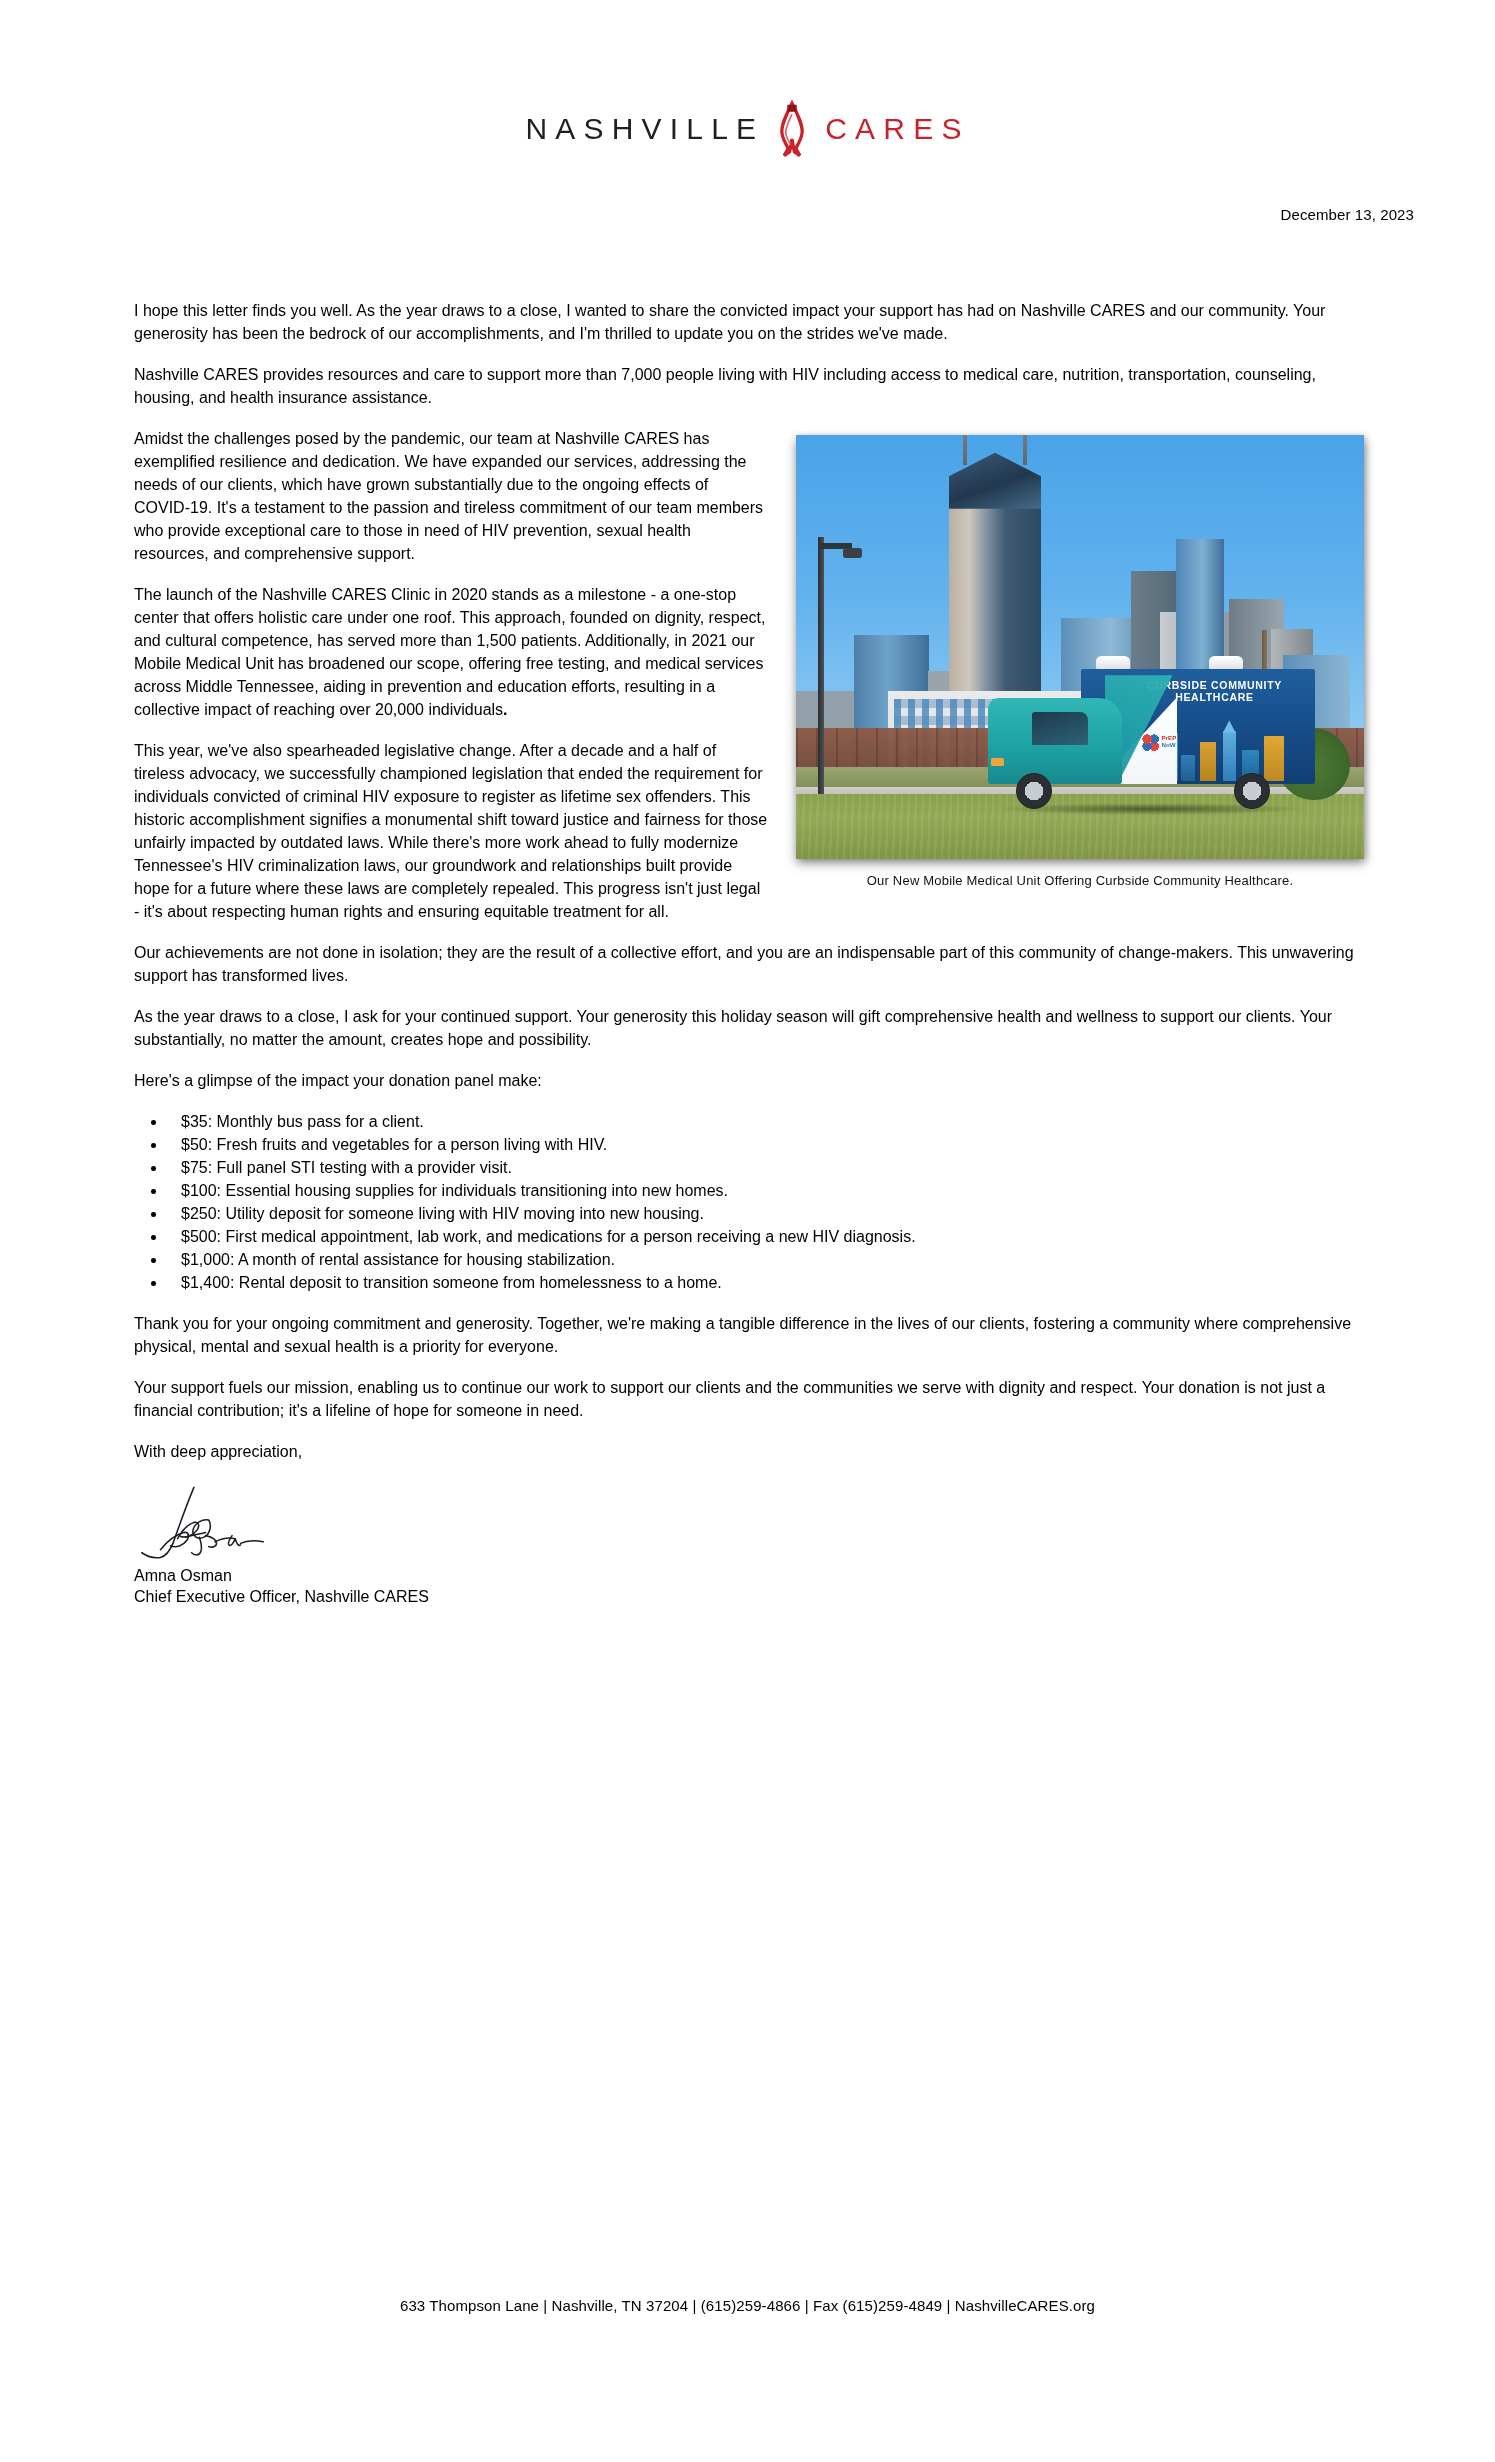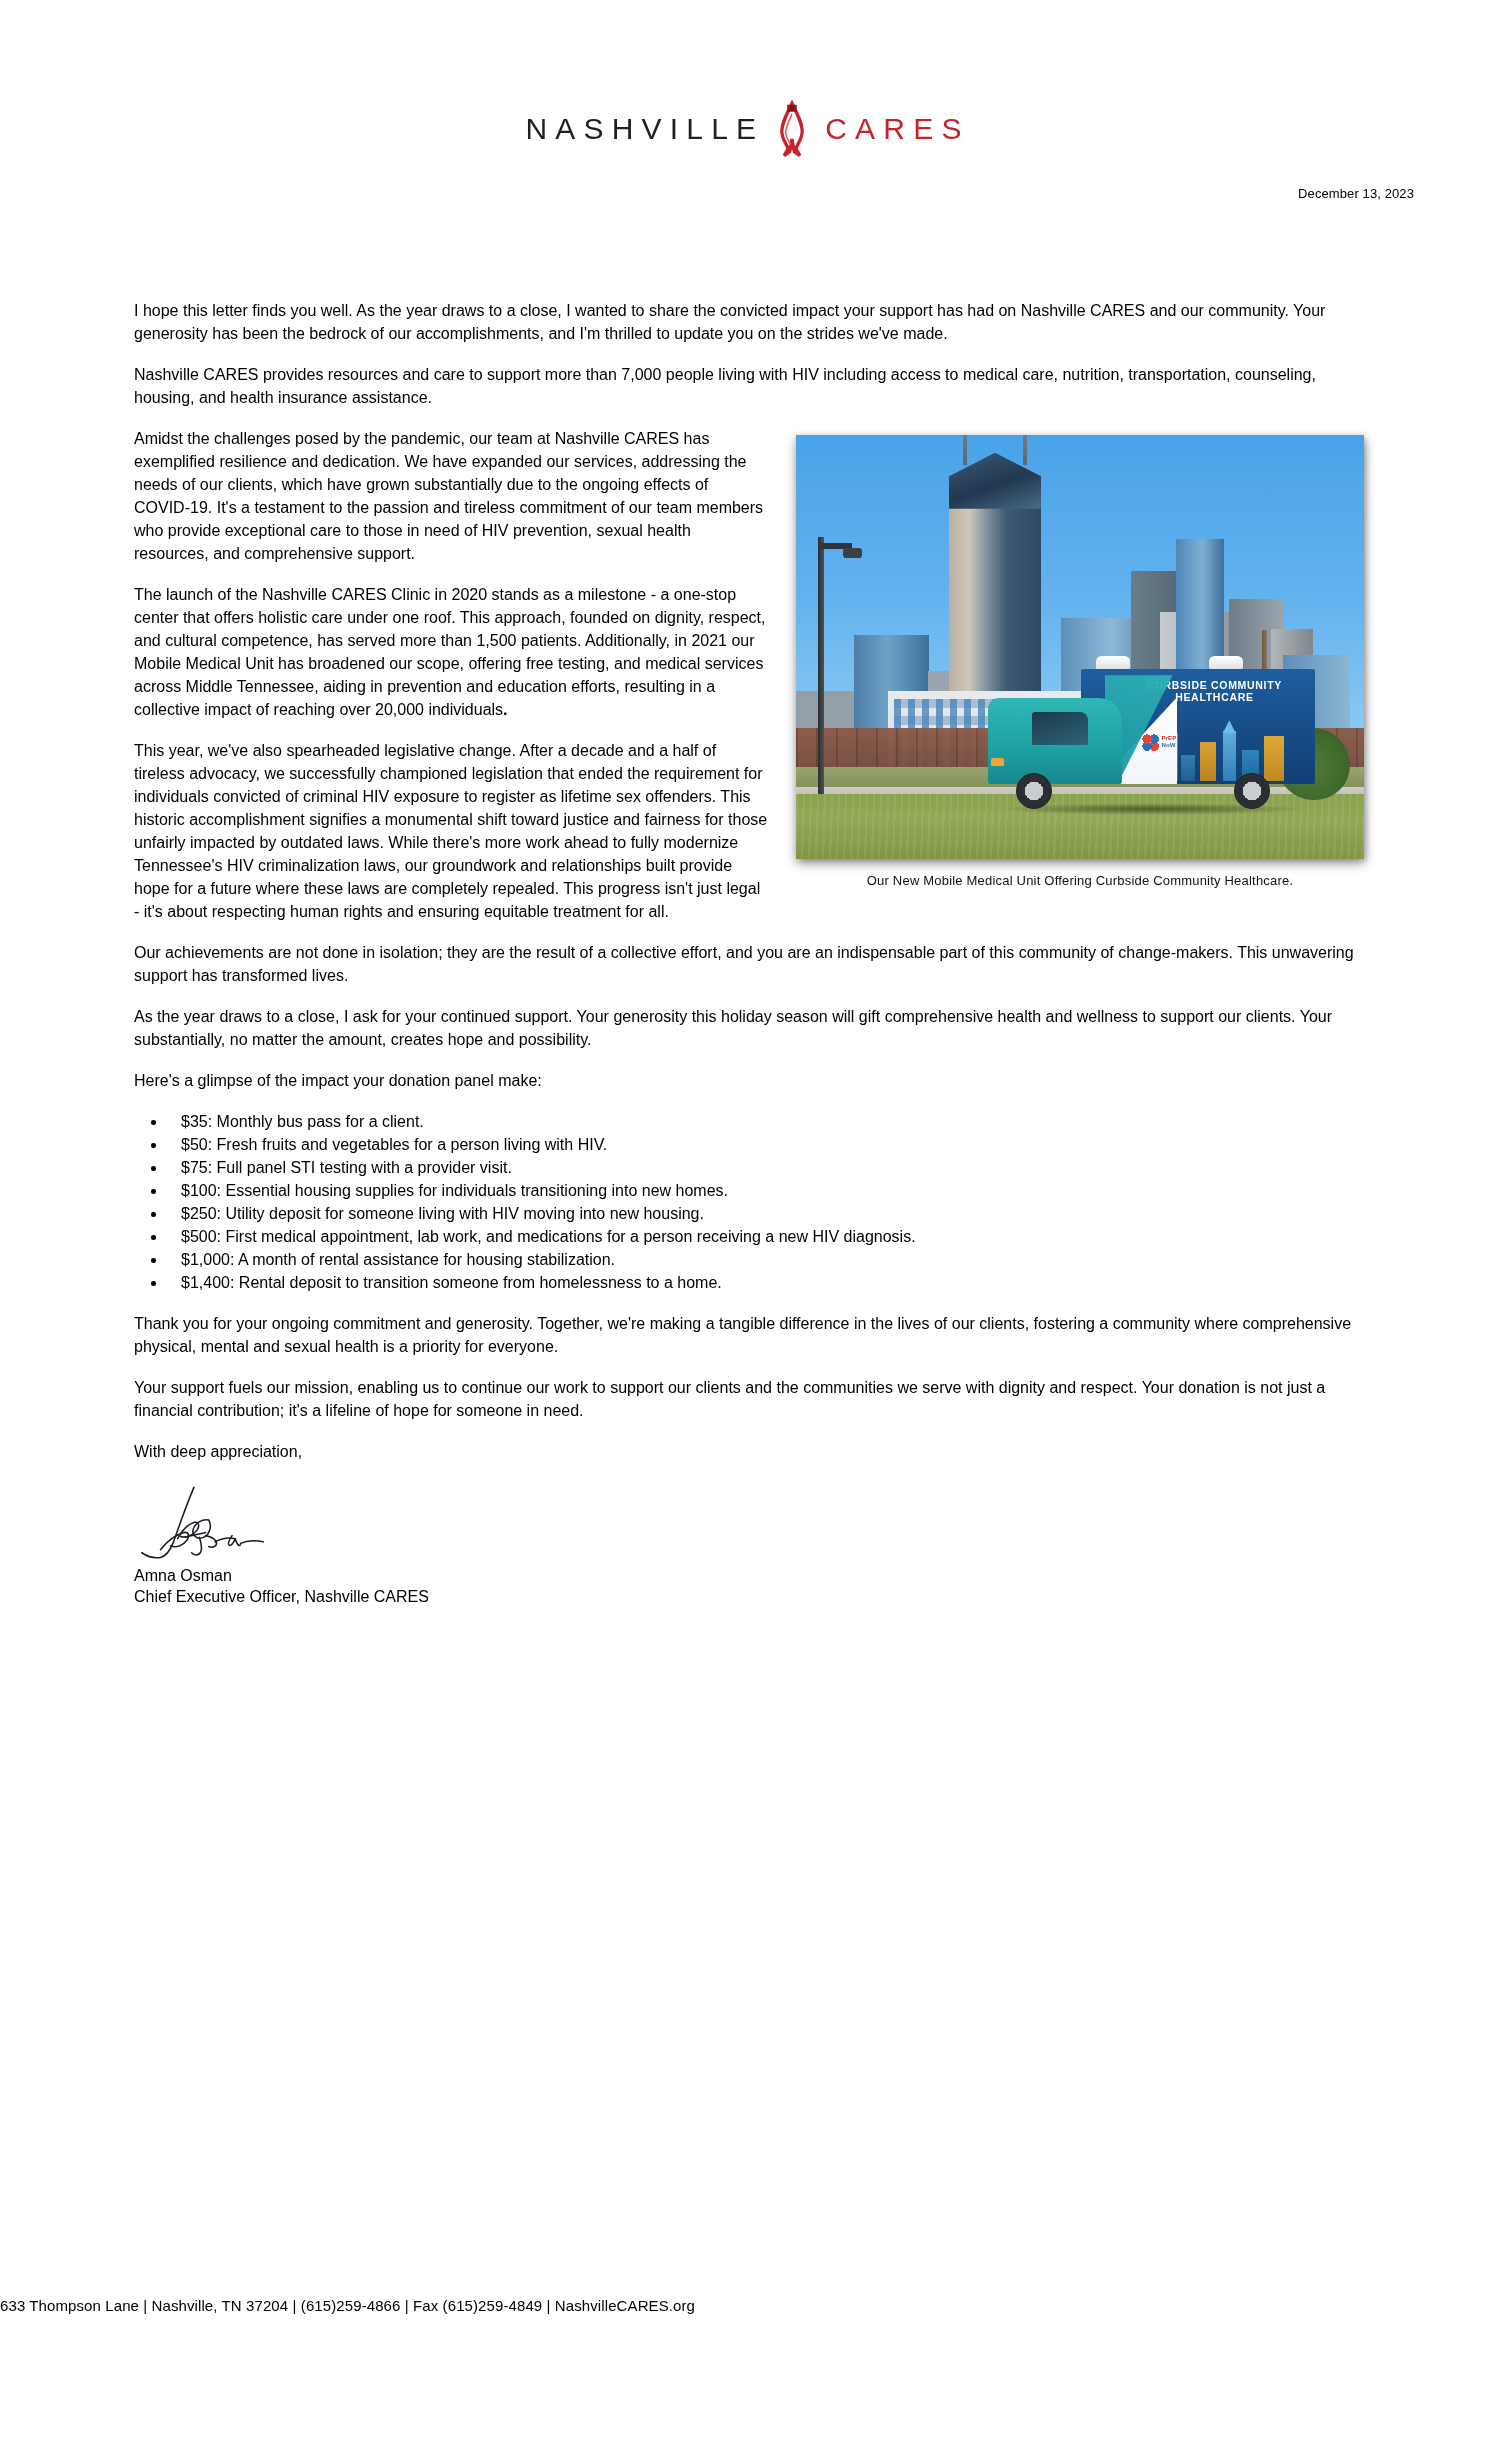--- a/index.html
+++ b/index.html
@@ -53,23 +53,23 @@
     width: 36px;
     height: 58px;
     position: relative;
     margin: 0 4.7px 0 9.3px;
     flex: none;
   }
 
   
   .date-line {
     position: absolute;
-    top: 186px;
+    top: 206px;
     right: 81px;
-    font-size: 13px;
+    font-size: 15px;
     color: #000;
     letter-spacing: 0.1px;
   }
 
   
   .body-block {
     position: absolute;
     top: 299px;
     left: 134px;
     width: 1230px;
@@ -328,21 +328,21 @@
   .sig-svg { display:block; margin: 4.7px 0 1.6px 0; }
   .sig-name { font-size: 16px; line-height: 21px; }
   .sig-title { font-size: 16px; line-height: 21px; }
 
   
   .footer {
     position: absolute;
     left: 0;
     right: 0;
     top: 2297px;
-    text-align: left;
+    text-align: center;
     font-size: 15px;
     letter-spacing: 0.1px;
     color: #000;
   }
 </style>
 </head>
 <body>
 
 <div class="page">
 

